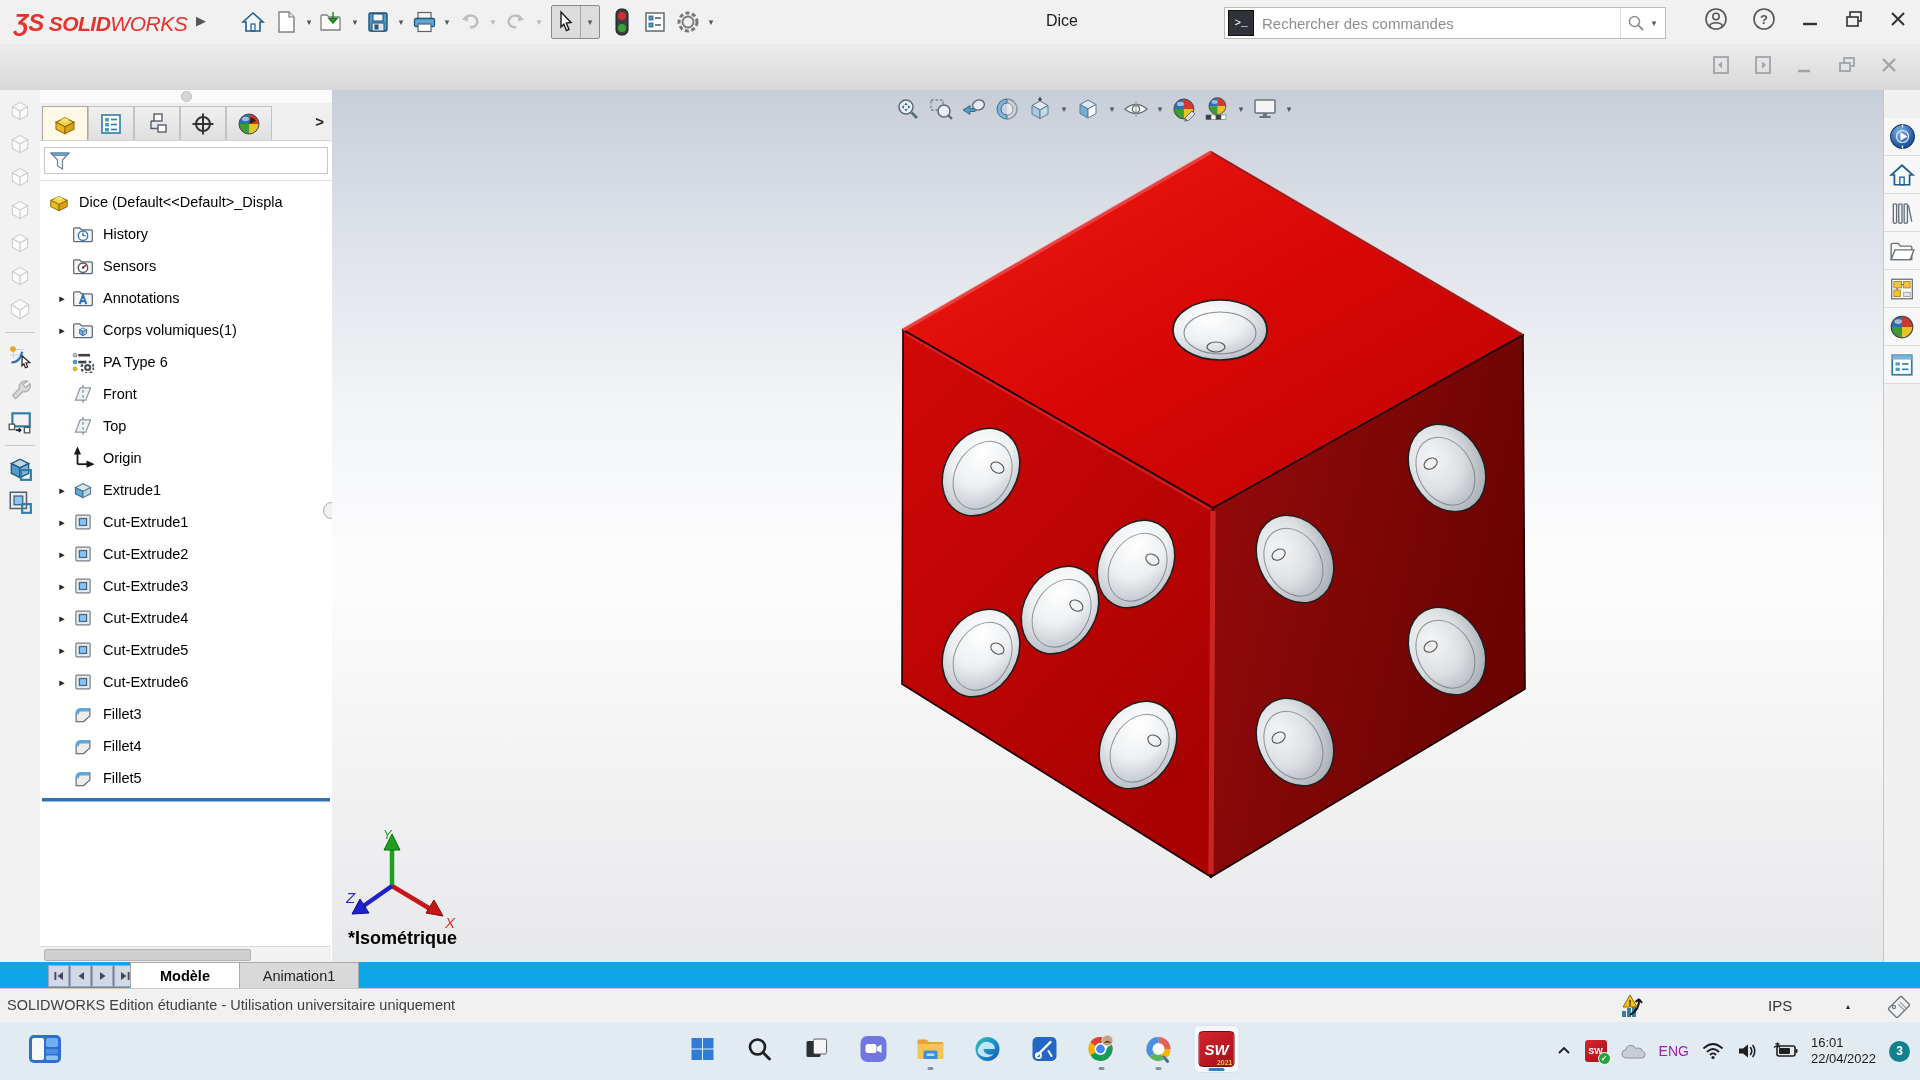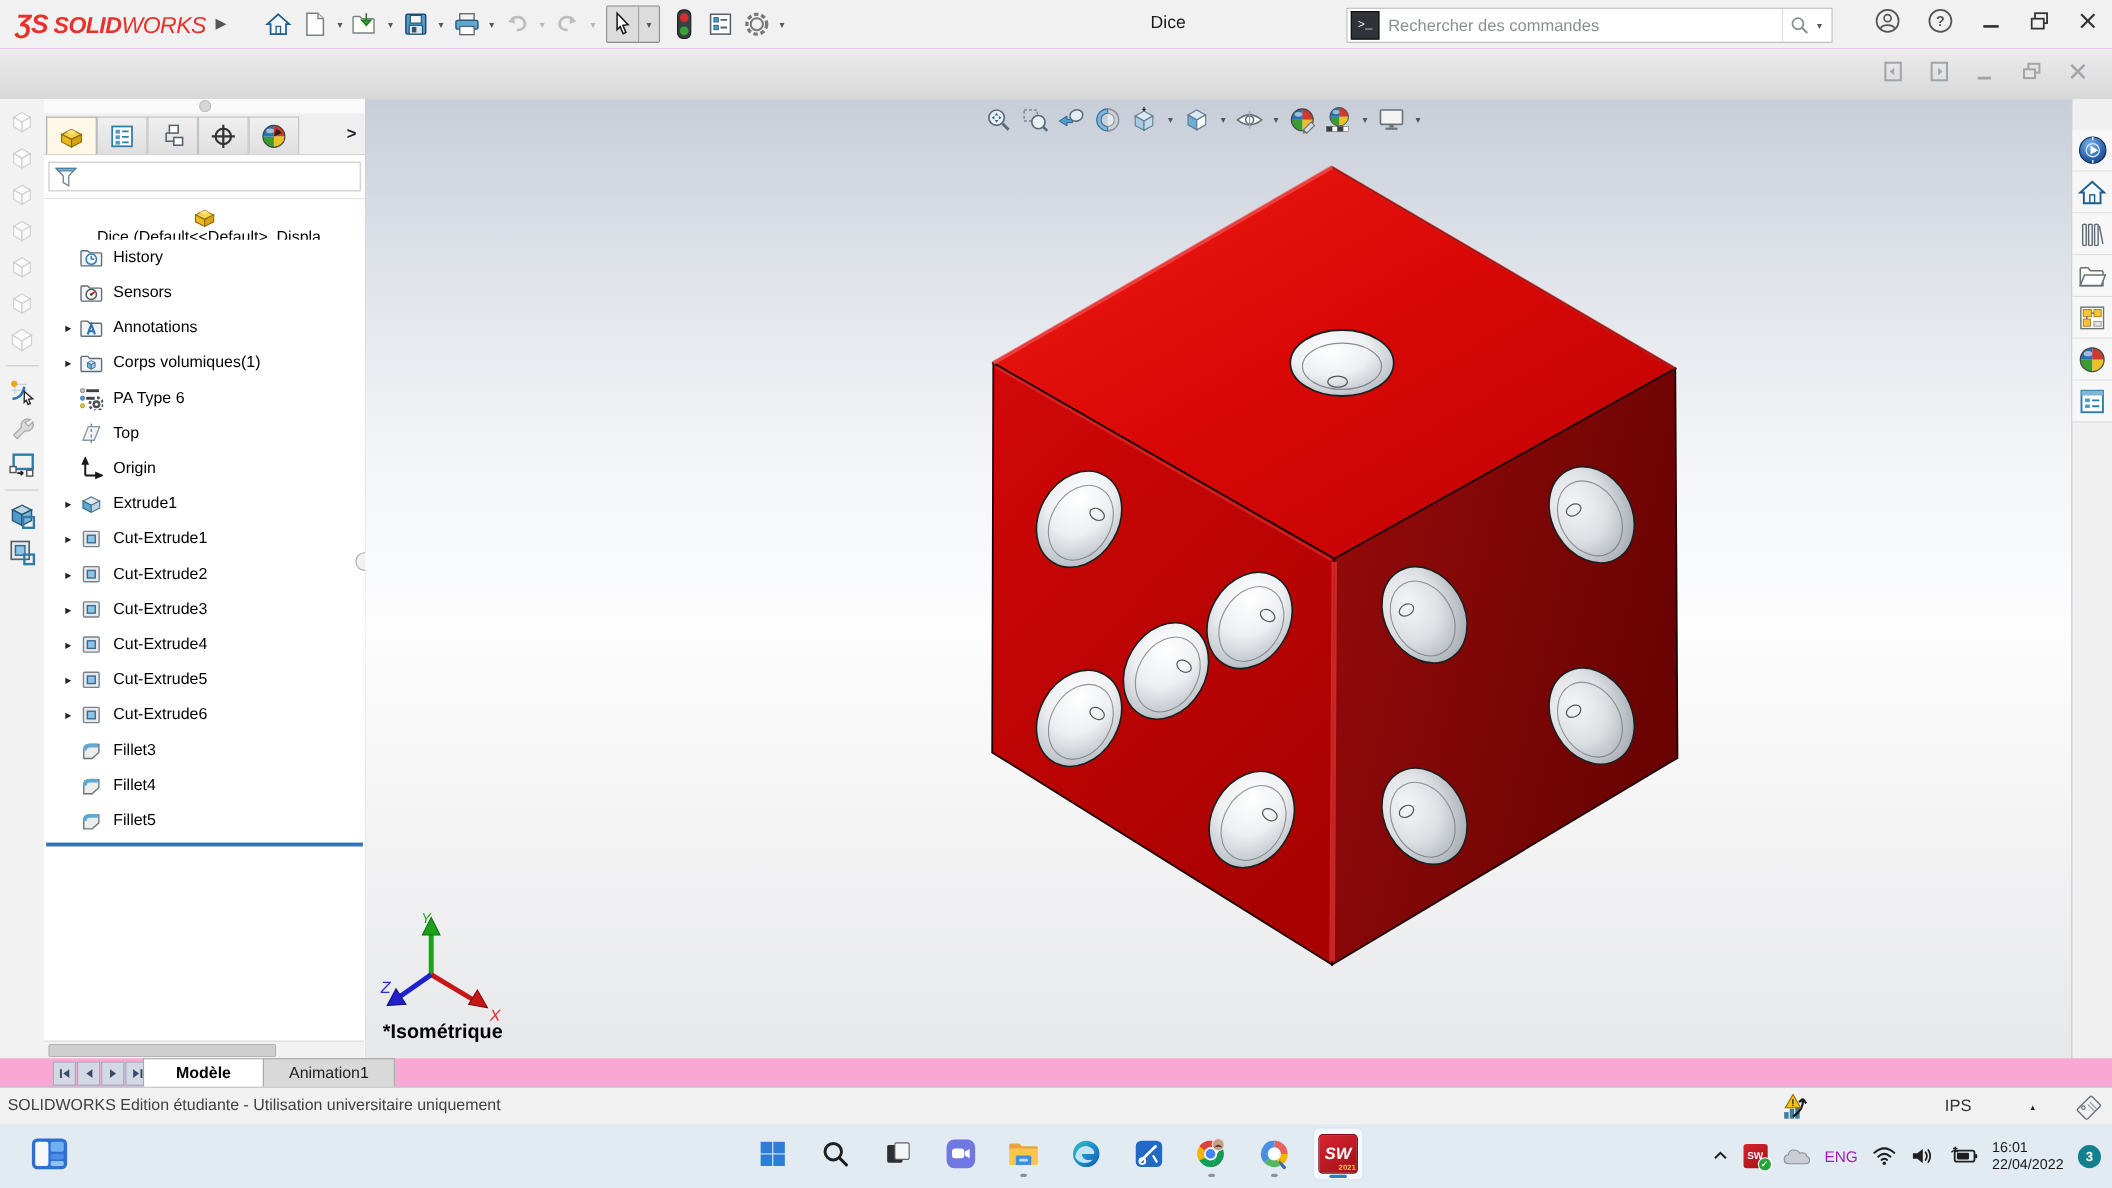--- a/index.html
+++ b/index.html
@@ -50,39 +50,39 @@
   .fm-tab.active{background:#FFF8E6;border-color:#A8A8A8;}
   .fm-expand{margin-left:auto;display:flex;align-items:center;padding:0 8px;font-weight:bold;color:#222;font-size:15px;}
   .fm-filter{height:33px;display:flex;align-items:center;border-bottom:1px solid #E3E3E3;padding:3px 4px;}
   .fm-filter .field{flex:1;height:25px;border:1px solid #C8C8C8;background:#fff;display:flex;align-items:center;padding-left:3px;}
   .tree{padding-top:5px;position:relative;}
   .trow{display:flex;align-items:center;height:32px;white-space:nowrap;overflow:hidden;}
   .trow .ar{width:16px;margin-left:14px;font-size:11px;color:#222;text-align:center;flex:none;}
   .trow .sp{width:16px;margin-left:14px;flex:none;}
   .trow .ti{width:22px;height:22px;margin:0 9px 0 2px;flex:none;}
   .trow .tl{font-size:14.5px;color:#000;}
-  .trow.root{padding-left:8px;flex-direction:column;}
+  .trow.root{padding-left:8px;}
   .trow.root .ti{margin-left:0;}
   .rollback{height:3px;background:#2F72B8;margin:4px 2px 0 2px;box-shadow:0 1px 0 #9DB9D6;}
   .fm-hscroll{position:absolute;left:0;bottom:0;width:291px;height:15px;background:#F2F2F2;border-top:1px solid #DADADA;}
   .fm-hscroll .thumb{position:absolute;left:4px;top:2px;width:205px;height:10px;background:#CFCFCF;border:1px solid #B3B3B3;border-radius:2px;}
   .fm-split{position:absolute;right:-8px;top:412px;width:15px;height:15px;border-radius:50%;background:#F1F1F1;border:1px solid #A8A8A8;}
 
   
   .viewport{position:absolute;left:332px;top:0;width:1552px;height:872px;background:linear-gradient(180deg,#C8CED8 0%,#DDE1E8 16%,#F2F4F6 36%,#FDFDFE 55%,#F4F4F5 75%,#E7E8EA 100%);overflow:hidden;}
   .headsup{position:absolute;left:562px;top:5px;display:flex;align-items:center;gap:5px;}
   .hicon{width:28px;height:28px;display:flex;align-items:center;justify-content:center;}
   .view-label{position:absolute;left:16px;top:838px;font-size:18px;font-weight:bold;color:#000;}
 
   
   .rightpane{position:absolute;right:0;top:0;width:36px;height:872px;background:#F0F0F0;border-left:1px solid #C6C6C6;padding-top:28px;display:flex;flex-direction:column;align-items:center;}
   .rp-item{width:36px;height:37px;display:flex;align-items:center;justify-content:center;border-bottom:1px solid #DCDCDC;background:#F7F7F7;}
 
   
-  .doctabs{position:absolute;left:0;top:962px;width:1920px;height:26px;background:#f9a8d4;border-bottom:4px solid #3b82f6;}
+  .doctabs{position:absolute;left:0;top:962px;width:1920px;height:26px;background:#0ea5e9;border-bottom:4px solid #3b82f6;}
   .navbtns{position:absolute;left:48px;top:3px;display:flex;gap:1px;}
   .navbtn{width:19px;height:20px;background:#D3D8E2;border:1px solid #9FA8BC;display:flex;align-items:center;justify-content:center;}
   .dtab{position:absolute;top:0;height:25px;display:flex;align-items:center;justify-content:center;font-size:14.5px;border:1px solid #A9A9A9;border-bottom:none;}
   .dtab.active{left:130px;width:108px;background:#FFFFFF;font-weight:bold;}
   .dtab.idle{left:239px;width:118px;background:#D9D9D9;color:#222;}
 
   
   .statusbar{position:absolute;left:0;top:988px;width:1920px;height:34px;background:#F1F1F1;border-top:1px solid #C8C8C8;}
   .status-text{position:absolute;left:7px;top:8px;font-size:14.5px;color:#404040;}
   .units{position:absolute;left:1768px;top:8px;font-size:15px;color:#333;}
@@ -494,20 +494,27 @@
               <use href="#s-fcube"></use>
             </svg>
             <span class="tl">Corps volumiques(1)</span>
           </div>
         <div class="trow">
             <span class="sp"></span>
             <svg class="ti" viewBox="0 0 16 16">
               <use href="#s-material"></use>
             </svg>
             <span class="tl">PA Type 6</span>
+          </div>
+        <div class="trow">
+            <span class="sp"></span>
+            <svg class="ti" viewBox="0 0 16 16">
+              <use href="#s-plane"></use>
+            </svg>
+            <span class="tl">Front</span>
           </div>
         <div class="trow">
             <span class="sp"></span>
             <svg class="ti" viewBox="0 0 16 16">
               <use href="#s-plane"></use>
             </svg>
             <span class="tl">Top</span>
           </div>
         <div class="trow">
             <span class="sp"></span>

